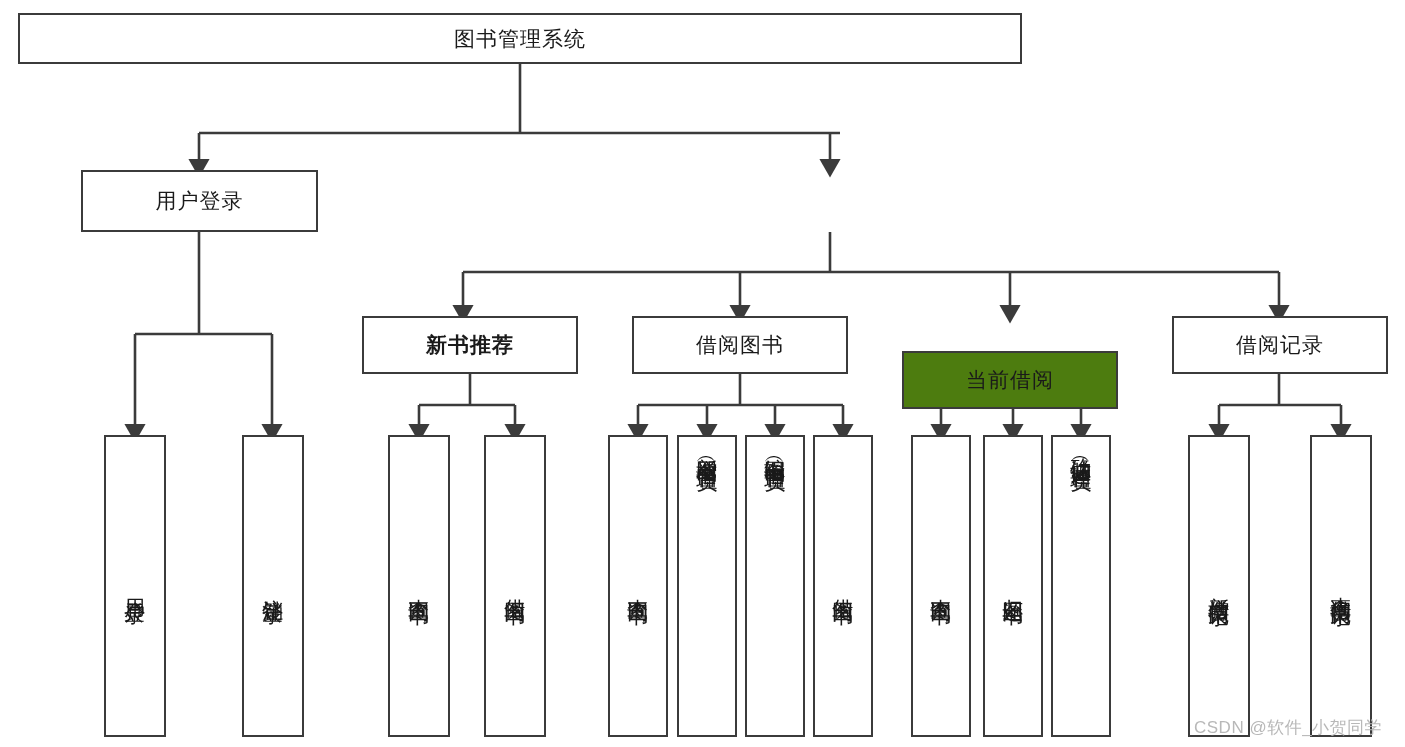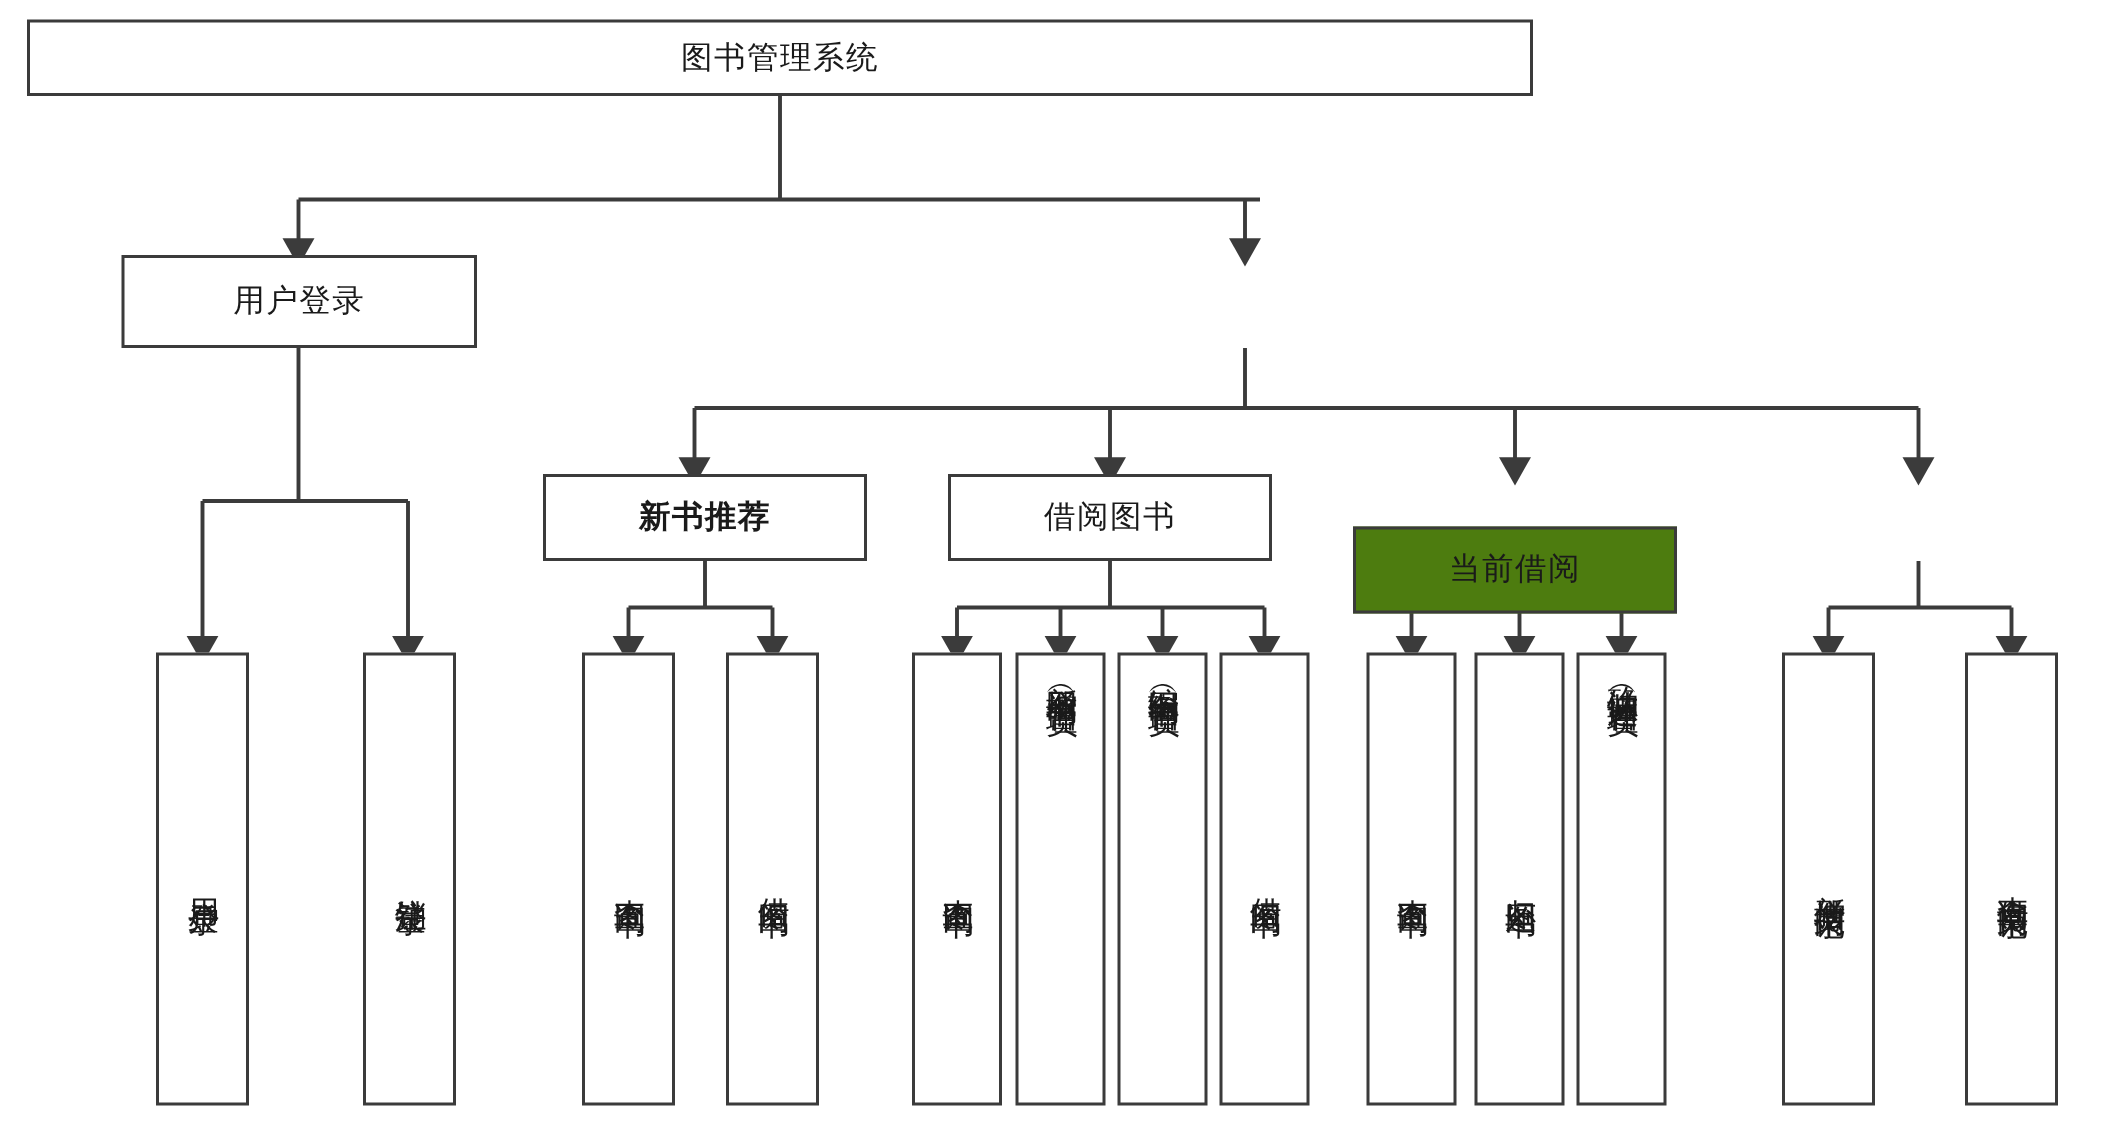--- a/index.html
+++ b/index.html
@@ -131,20 +131,23 @@
 
   <div class="node horizontal" style="left: 362px; top: 316px; width: 216px; height: 58px; border-color: rgb(59, 59, 59); color: rgb(26, 26, 26); background: rgb(255, 255, 255); font-weight: bold;">
     <span>新书推荐</span>
   </div>
   <div class="node horizontal" style="left: 632px; top: 316px; width: 216px; height: 58px; border-color: rgb(59, 59, 59); color: rgb(26, 26, 26); background: rgb(255, 255, 255);">
     <span>借阅图书</span>
   </div>
   <div class="node horizontal" style="left: 902px; top: 316px; width: 216px; height: 58px; border-color: rgb(59, 59, 59); color: rgb(26, 26, 26); background: #4d7c0f; margin-top: 35px;">
     <span>当前借阅</span>
   </div>
+  <div class="node horizontal" style="left: 1172px; top: 316px; width: 216px; height: 58px; border-color: rgb(59, 59, 59); color: rgb(26, 26, 26); background: rgb(255, 255, 255);">
+    <span>借阅记录</span>
+  </div>
 
   <div class="node vertical centered" style="left: 104px; top: 435px; width: 62px; height: 302px; border-color: rgb(59, 59, 59); color: rgb(26, 26, 26); background: rgb(255, 255, 255);">
     <span class="vtext">用户登录</span>
   </div>
   <div class="node vertical centered" style="left: 242px; top: 435px; width: 62px; height: 302px; border-color: rgb(59, 59, 59); color: rgb(26, 26, 26); background: rgb(255, 255, 255);">
     <span class="vtext">注销登录</span>
   </div>
   <div class="node vertical centered" style="left: 388px; top: 435px; width: 62px; height: 302px; border-color: rgb(59, 59, 59); color: rgb(26, 26, 26); background: rgb(255, 255, 255);">
     <span class="vtext">查询图书</span>
   </div>
@@ -172,14 +175,15 @@
   <div class="node vertical" style="left: 1051px; top: 435px; width: 60px; height: 302px; border-color: rgb(59, 59, 59); color: rgb(26, 26, 26); background: rgb(255, 255, 255);">
     <span class="vtext">确认归还（管理员）</span>
   </div>
   <div class="node vertical centered" style="left: 1188px; top: 435px; width: 62px; height: 302px; border-color: rgb(59, 59, 59); color: rgb(26, 26, 26); background: rgb(255, 255, 255);">
     <span class="vtext">新增借阅记录</span>
   </div>
   <div class="node vertical centered" style="left: 1310px; top: 435px; width: 62px; height: 302px; border-color: rgb(59, 59, 59); color: rgb(26, 26, 26); background: rgb(255, 255, 255);">
     <span class="vtext">查询借阅记录</span>
   </div>
 
+  <div class="watermark" style="left: 1194px; top: 716px; color: rgb(184, 184, 184);">CSDN @软件_小贺同学</div>
 
 </div>
 
 </body></html>

